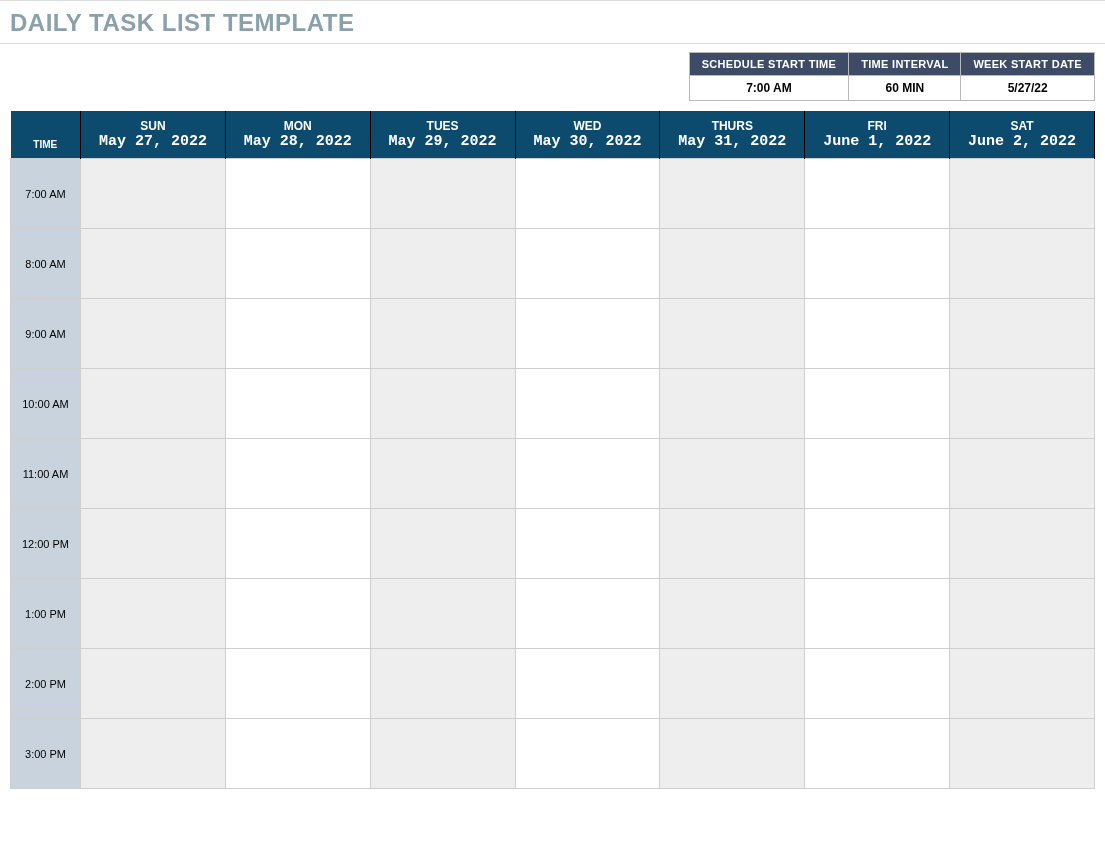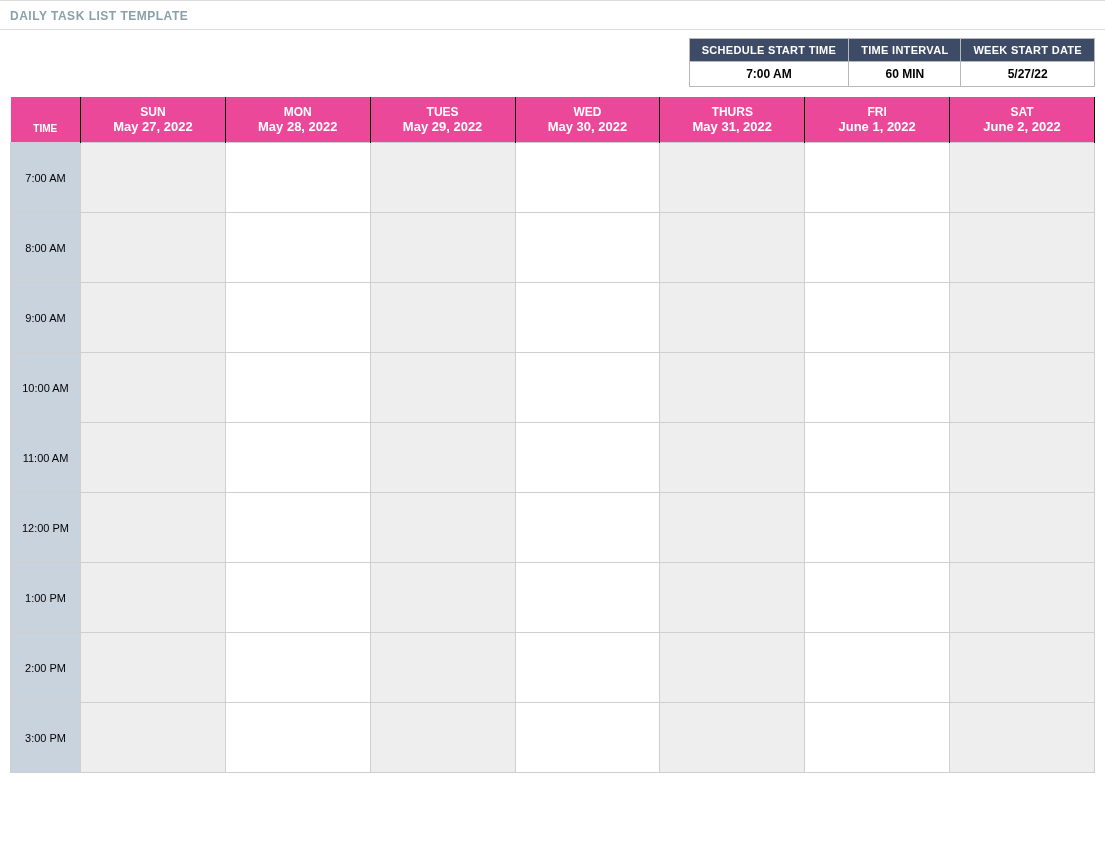--- a/index.html
+++ b/index.html
@@ -6,21 +6,21 @@
   body {
     margin: 0;
     padding: 0;
     font-family: Arial, Helvetica, sans-serif;
     background: #fff;
     width: 1105px;
   }
   .title {
     color: #8aa0ab;
     font-weight: 800;
-    font-size: 12px;
+    font-size: 24px;
     letter-spacing: 0.5px;
     padding: 8px 10px 6px 10px;
     border-bottom: 1px solid #dcdcdc;
     border-top: 1px solid #dcdcdc;
   }
 
   .config-wrapper {
     display: flex;
     justify-content: flex-end;
     padding: 8px 10px 10px 0;
@@ -49,35 +49,35 @@
 
   .schedule-wrap {
     padding: 0 10px 0 10px;
   }
   table.schedule {
     border-collapse: collapse;
     width: 100%;
     table-layout: fixed;
   }
   table.schedule thead th {
-    background: #ec4899;
+    background: #0c4a6e;
     color: #fff;
     font-weight: 700;
     font-size: 12px;
     text-align: center;
     padding: 8px 4px;
     border-right: 1px solid #000;
   }
   table.schedule thead th.time-col {
     vertical-align: bottom;
     font-size: 10px;
     width: 70px;
   }
   .day-name { display:block; font-size:12px; }
-  .day-date { display:block; font-size:13px; }
+  .day-date { display:block; font-size:15px;font-family:Liberation Mono, monospace; }
 
   table.schedule td {
     border: 1px solid #cfcfcf;
     height: 70px;
     padding: 0;
   }
   table.schedule td.time-cell {
     background: #c9d3de;
     text-align: center;
     font-size: 11px;

